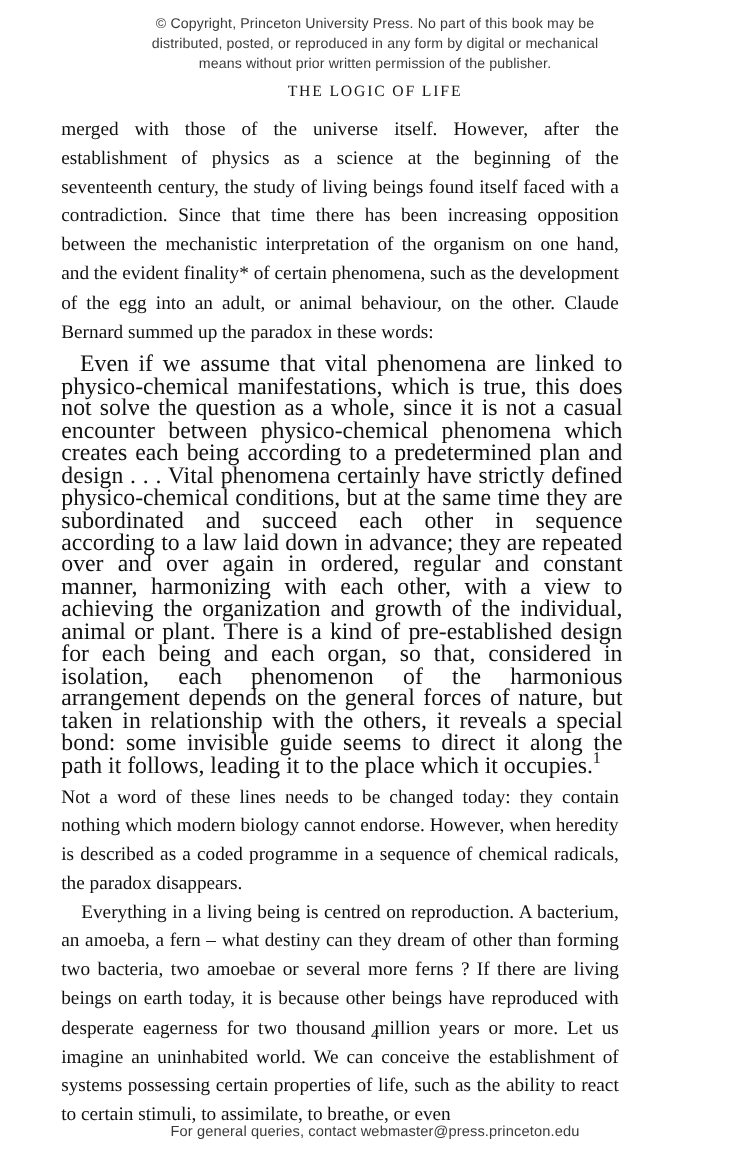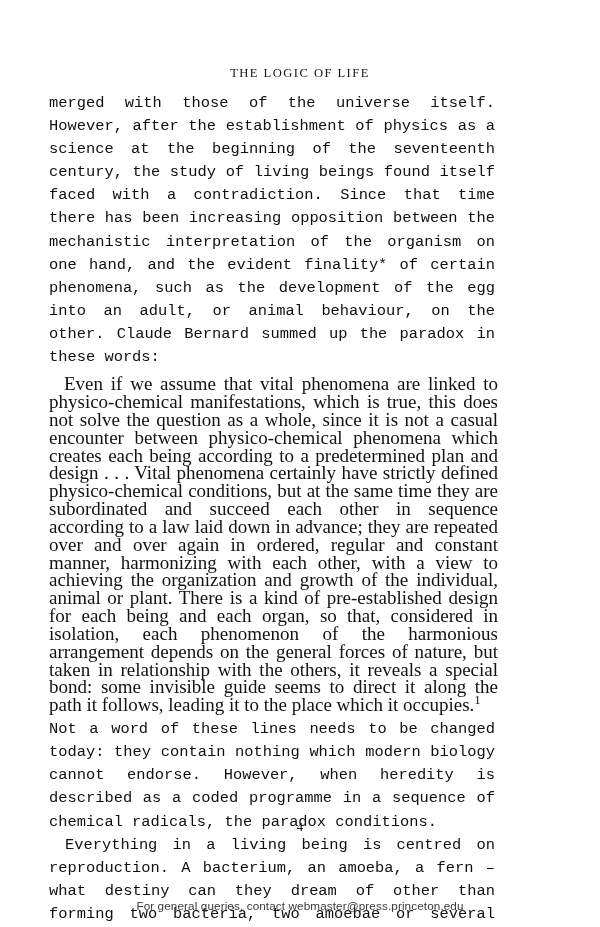--- a/index.html
+++ b/index.html
@@ -62,21 +62,20 @@
   }
 
   p.body-para {
     margin: 0;
     font-size: 15.4px;
     line-height: 23.1px;
     text-align: justify;
     text-justify: inter-word;
     color: #101010;
     hyphens: none;
-    font-family: Liberation Mono, monospace;
   }
   p.body-para.indent { text-indent: 16px; }
   p.body-para.no-indent { text-indent: 0; }
 
   
   .quotation {
     margin: 6px 0 4px 0;
     width: 449px;
     font-size: 19px;
     line-height: 17.85px;
@@ -136,30 +135,35 @@
     font-size: 11.7px;
     color: #3a3a3a;
     letter-spacing: 0.01em;
   }
 </style>
 </head>
 <body>
 
 <div class="page">
 
+  <div class="copyright-notice">
+    <div>© Copyright, Princeton University Press. No part of this book may be</div>
+    <div>distributed, posted, or reproduced in any form by digital or mechanical</div>
+    <div>means without prior written permission of the publisher.</div>
+  </div>
 
   <div class="running-head">THE LOGIC OF LIFE</div>
 
   <div class="text-block">
 
     <p class="body-para no-indent">merged with those of the universe itself. However, after the establishment of physics as a science at the beginning of the seventeenth century, the study of living beings found itself faced with a contradiction. Since that time there has been increasing opposition between the mechanistic interpretation of the organism on one hand, and the evident finality* of certain phenomena, such as the development of the egg into an adult, or animal behaviour, on the other. Claude Bernard summed up the paradox in these words:</p>
 
     <div class="quotation"><span>Even if we assume that vital phenomena are linked to physico-chemical manifestations, which is true, this does not solve the question as a whole, since it is not a casual encounter between physico-chemical phenomena which creates each being according to a predetermined plan and design . . . Vital phenomena certainly have strictly defined physico-chemical conditions, but at the same time they are subordinated and succeed each other in sequence according to a law laid down in advance; they are repeated over and over again in ordered, regular and constant manner, harmonizing with each other, with a view to achieving the organization and growth of the individual, animal or plant. There is a kind of pre-established design for each being and each organ, so that, considered in isolation, each phenomenon of the harmonious arrangement depends on the general forces of nature, but taken in relationship with the others, it reveals a special bond: some invisible guide seems to direct it along the path it follows, leading it to the place which it occupies.</span><sup class="note-ref">1</sup></div>
 
-    <p class="body-para no-indent para-gap-after-quote">Not a word of these lines needs to be changed today: they contain nothing which modern biology cannot endorse. However, when heredity is described as a coded programme in a sequence of chemical radicals, the paradox conditions.</p>
+    <p class="body-para no-indent para-gap-after-quote">Not a word of these lines needs to be changed today: they contain nothing which modern biology cannot endorse. However, when heredity is described as a coded programme in a sequence of chemical radicals, the paradox disappears.</p>
 
     <p class="body-para indent para-gap-before-last">Everything in a living being is centred on reproduction. A bacterium, an amoeba, a fern – what destiny can they dream of other than forming two bacteria, two amoebae or several more ferns ? If there are living beings on earth today, it is because other beings have reproduced with desperate eagerness for two thousand million years or more. Let us imagine an uninhabited world. We can conceive the establishment of systems possessing certain properties of life, such as the ability to react to certain stimuli, to assimilate, to breathe, or even</p>
 
   </div>
 
 
   <div class="folio">4</div>
 
   <div class="query-line">For general queries, contact webmaster@press.princeton.edu</div>
 

